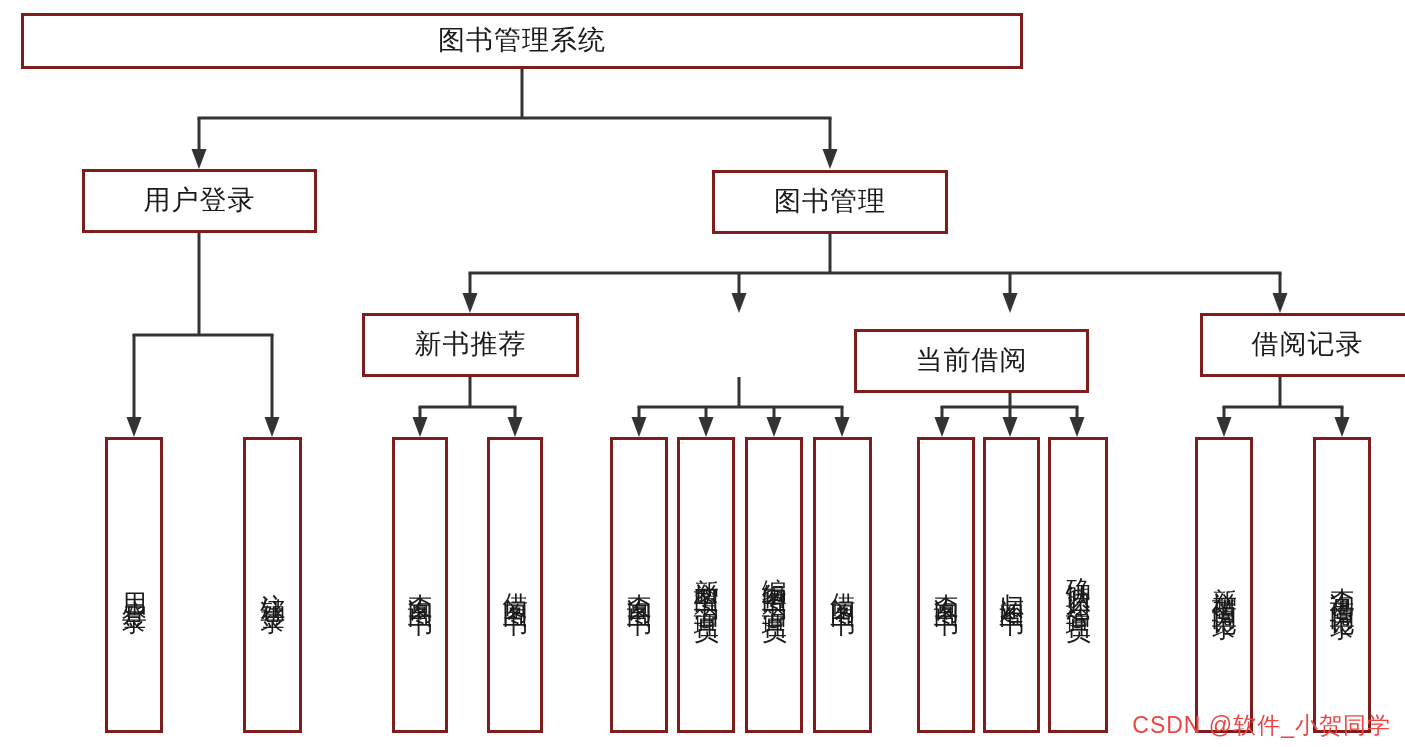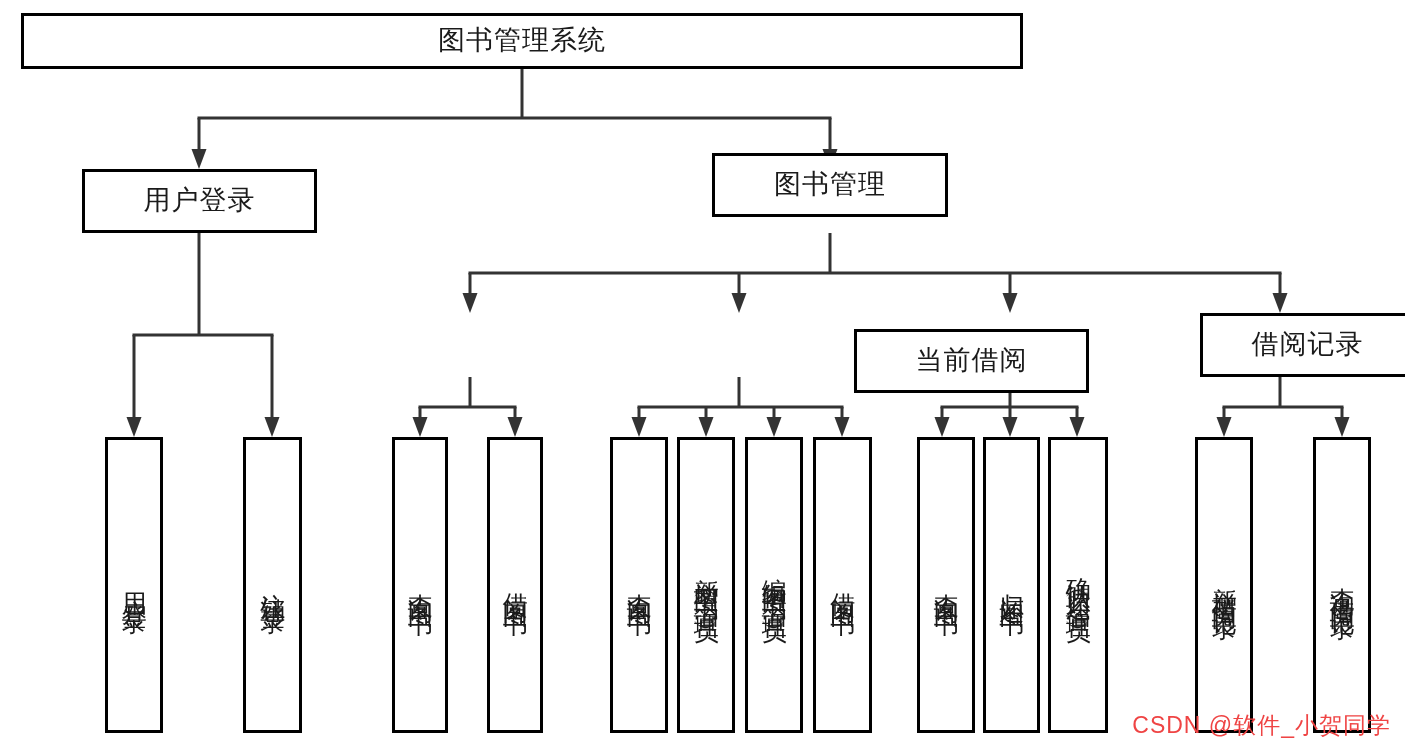--- a/index.html
+++ b/index.html
@@ -3,21 +3,21 @@
 <meta charset="utf-8">
 <style>
   html,body { margin:0; padding:0; background:#ffffff; }
   .stage {
     position:relative; width:1405px; height:747px; background:#ffffff;
     font-family:"Liberation Sans", sans-serif; overflow:hidden;
   }
   svg.wires { position:absolute; left:0; top:0; width:1405px; height:747px; z-index:1; }
   .node {
     position:absolute; box-sizing:border-box; z-index:2;
-    border:3px solid #000000; background:#ffffff; color:#1a1a1a;
+    border:3px solid #7f1d1d; background:#ffffff; color:#1a1a1a;
     display:flex; align-items:center; justify-content:center;
     text-align:center; line-height:1.1;
   }
   .node.h { font-size:27px; letter-spacing:1px; }
   .node.v {
     writing-mode:vertical-rl; text-orientation:mixed;
     font-size:25px; letter-spacing:6px;
   }
   .watermark {
     position:absolute; right:14px; bottom:6px; z-index:3;
@@ -84,24 +84,27 @@
       <polygon points="1334.5,417 1349.5,417 1342,437" fill="#333333"></polygon>
     </svg>
 
   <div class="node h" style="left:21px; top:13px; width:1002px; height:56px;">
     <span>图书管理系统</span>
   </div>
 
   <div class="node h" style="left:82px; top:169px; width:235px; height:64px;">
     <span>用户登录</span>
   </div>
-  <div class="node h" style="left:712px; top:153px; width:236px; height:64px;">
+  <div class="node h" style="left:712px; top:170px; width:236px; height:64px;">
     <span>图书管理</span>
   </div>
 
+  <div class="node h" style="left:362px; top:313px; width:217px; height:64px;">
+    <span>新书推荐</span>
+  </div>
   <div class="node h" style="left:854px; top:313px; width:235px; height:64px;margin-top:16px;">
     <span>当前借阅</span>
   </div>
   <div class="node h" style="left:1200px; top:313px; width:215px; height:64px;">
     <span>借阅记录</span>
   </div>
 
   <div class="node v" style="left:105px; top:437px; width:58px; height:296px;">
     <span>用户登录</span>
   </div>

